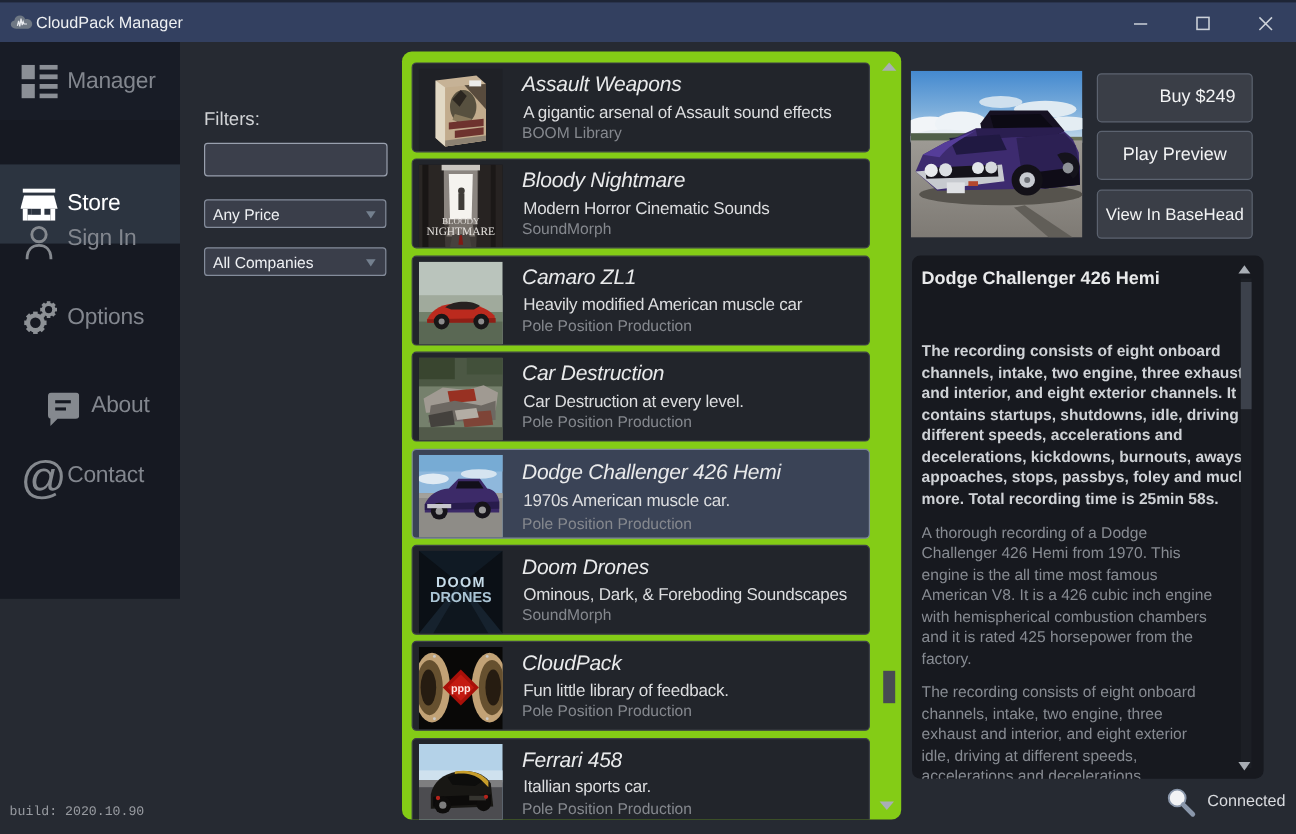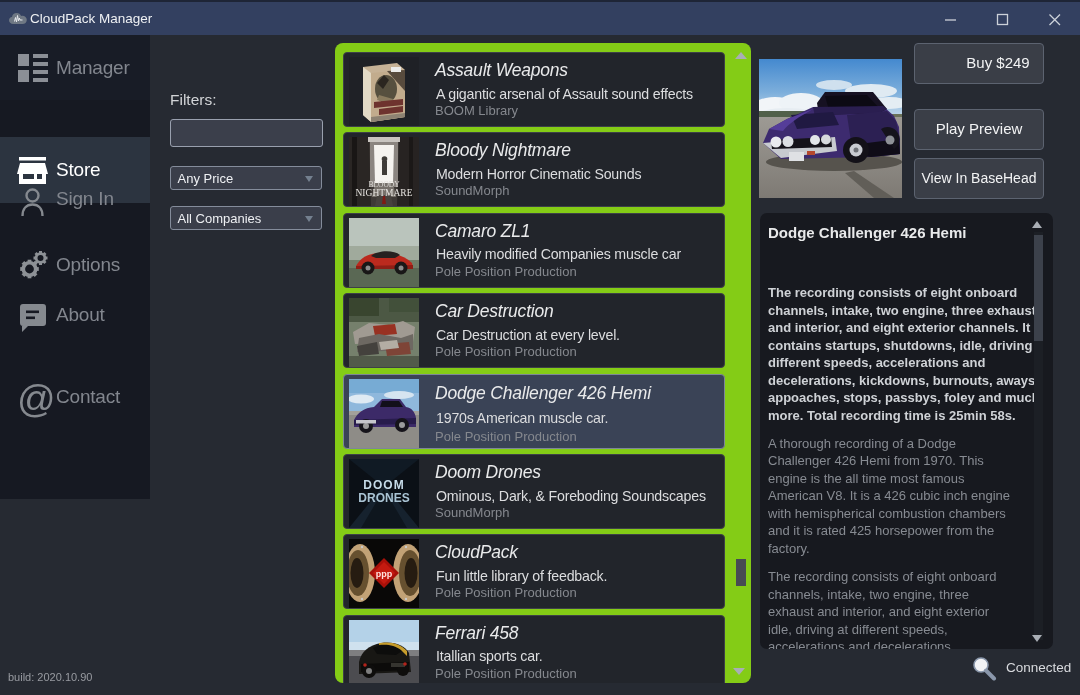--- a/index.html
+++ b/index.html
@@ -13,21 +13,21 @@
   #titletxt { left:30px; top:10.5px; color:#eef0f3; font-size:13.5px; }
   .winbtn { color:#ccd1d9; }
 
   
   #sidebar { left:0; top:35px; width:150px; height:464px; background:#161922; }
   .navrow { position:absolute; left:0; width:150px; height:66px; }
   .navlbl { position:absolute; left:56px; top:50%; transform:translateY(-50%); font-size:19px; color:#82868e; letter-spacing:-0.2px; }
   #row-manager { top:0px; height:65px; background:#181c26; }
   #row-store { top:65px; background:#2c3440;margin-top:37px; }
   #row-store .navlbl { color:#ffffff; }
-  #build { left:8px; top:671px; font-size:11px; color:#989ba1; }
+  #build { left:8px; top:671px; font-size:11px; color:#989ba1;font-family:Liberation Mono, monospace; }
 
   
   #filters-label { left:170px; top:90.5px; font-size:15.5px; color:#d2d4d7; }
   #filter-input { left:170px; top:119px; width:153px; height:28px; background:#3b3f4b; border:1px solid #99a0ae; border-radius:3px; }
   .sel { background:#3a3e4a; border:1px solid #848c9b; border-radius:3px; width:152px; height:24px; color:#eef0f3; font-size:13px; line-height:23px; padding-left:6.5px; }
   #sel-price { left:170px; top:166px; }
   #sel-comp  { left:170px; top:205.5px; }
   .selarr { position:absolute; right:8px; top:9px; width:0; height:0; border-left:4.5px solid transparent; border-right:4.5px solid transparent; border-top:6px solid #74808f; }
 
   
@@ -144,21 +144,21 @@
               </g>
             <g transform="rotate(135)">
                 <rect x="-1.5" y="-7" width="3" height="3.2"></rect>
                 <rect x="-1.5" y="3.8" width="3" height="3.2"></rect>
               </g>
           </g>
         </g>
       </svg>
       <span class="navlbl">Options</span>
     </div>
-    <div class="navrow" id="row-about" style="top:247px;">
+    <div class="navrow" id="row-about" style="top:270px;margin-left:20px;">
       <svg style="position:absolute;left:20px;top:22px;" width="26" height="28" viewBox="0 0 26 28">
         <path d="M3 0 h20 a3 3 0 0 1 3 3 v16 a3 3 0 0 1-3 3 h-15 l-6 6 v-6 h1 a3 3 0 0 1-3-3 v-16 a3 3 0 0 1 3-3 z" fill="#85898f"></path>
         <rect x="6" y="6.5" width="13" height="2.6" fill="#161922"></rect>
         <rect x="6" y="12.5" width="9" height="2.6" fill="#161922"></rect>
       </svg>
       <span class="navlbl">About</span>
     </div>
     <div class="navrow" id="row-contact" style="top:329px;">
       <div style="position:absolute;left:17px;top:14px;font-size:38px;color:#85898f;">@</div>
       <span class="navlbl">Contact</span>
@@ -222,21 +222,21 @@
   <rect y="50" width="70" height="19" fill="#5a6854"></rect>
   <path d="M7 48 C12 39 20 35 32 35 C46 35 56 38 63 45 L64 50 L7 51 Z" fill="#bb2a1e"></path>
   <path d="M22 38 C29 32 45 32 51 37 L46 40 L27 40 Z" fill="#262120"></path>
   <path d="M7 48 L64 47 L64 51 L7 51 Z" fill="#8e1f16"></path>
   <circle cx="19" cy="50" r="6.5" fill="#191717"></circle>
   <circle cx="52" cy="50" r="6.5" fill="#191717"></circle>
   <circle cx="19" cy="50" r="2.5" fill="#8c8c8c"></circle>
   <circle cx="52" cy="50" r="2.5" fill="#8c8c8c"></circle>
 </svg></div>
     <div class="ctitle">Camaro ZL1</div>
-    <div class="cdesc">Heavily modified Companies muscle car</div>
+    <div class="cdesc">Heavily modified American muscle car</div>
     <div class="ccomp">Pole Position Production</div>
       </div>
       <div class="card" style="top: 250.2px;">
         <div class="thumb"><svg width="70" height="69" viewBox="0 0 70 69">
   <rect width="70" height="69" fill="#75806c"></rect>
   <rect y="0" width="70" height="24" fill="#4c5844"></rect>
   <path d="M0 0 h30 v18 h-30 z" fill="#39452f"></path>
   <path d="M40 0 h30 v14 h-30 z" fill="#42503a"></path>
   <path d="M4 34 L20 25 L40 27 L54 23 L66 29 L64 44 L6 46 Z" fill="#a09a92"></path>
   <path d="M24 28 L46 26 L48 36 L26 38 Z" fill="#983122"></path>
@@ -372,21 +372,21 @@
   <circle cx="56" cy="81" r="5" fill="#e3e6ea"></circle>
   <circle cx="67" cy="80.5" r="5" fill="#d6d9dd"></circle>
   <rect x="30" y="93" width="15" height="9" fill="#dfe1e4"></rect>
   <rect x="48" y="92" width="8" height="4" fill="#b5482e"></rect>
   <circle cx="97" cy="91" r="13" fill="#131118"></circle>
   <circle cx="97" cy="91" r="6.5" fill="#c8cbd1"></circle>
   <circle cx="97" cy="91" r="2.5" fill="#6e7177"></circle>
   <path d="M122 70 a11 11 0 0 1 13 20 z" fill="#15131c"></path>
   <circle cx="131" cy="81" r="4.5" fill="#8e9197"></circle>
 </svg>
-  <div class="btn" style="top:43px;padding-left:38px;">Buy $249</div>
+  <div class="btn" style="top:61px;padding-left:38px;">Buy $249</div>
   <div class="btn" style="top:109px;">Play Preview</div>
   <div class="btn" style="top:158px; font-size:14px;text-align:center;">View In BaseHead</div>
 
   <div class="abs" id="desc">
     <h3>Dodge Challenger 426 Hemi</h3>
     <div class="dp bold" style="top:43px;">
         <div>The recording consists of eight onboard</div>
         <div>channels, intake, two engine, three exhaust</div>
         <div>and interior, and eight exterior channels. It</div>
         <div>contains startups, shutdowns, idle, driving at</div>

